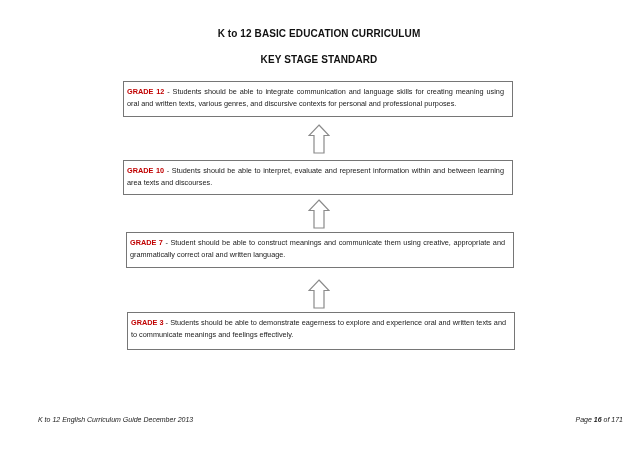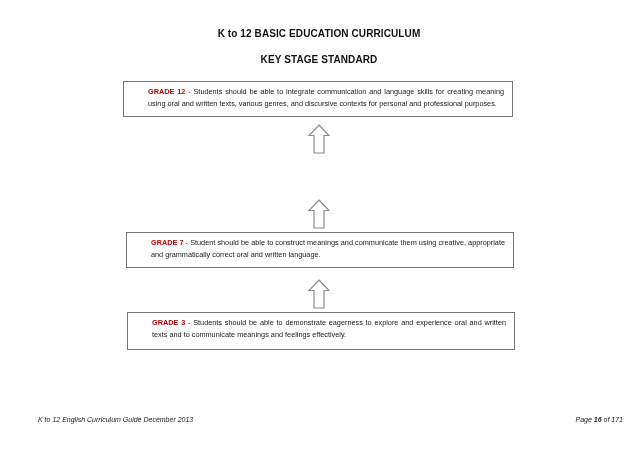--- a/index.html
+++ b/index.html
@@ -36,21 +36,21 @@
     font-size: 10px;
     font-weight: bold;
     color: #111111;
     letter-spacing: 0.1px;
   }
   .grade-box {
     position: absolute;
     box-sizing: border-box;
     background: #ffffff;
     border: 1px solid #767676;
-    padding: 4px 8px 4px 24px;
+    padding: 4px 8px 4px 3px;
     font-size: 7.3px;
     line-height: 11.5px;
     text-align: justify;
     color: #1a1a1a;
   }
   .grade-box .grade-label {
     color: #C00000;
     font-weight: bold;
   }
   .box-1 { left: 123px; top: 81px;  width: 390px; min-height: 36px; }
@@ -93,20 +93,21 @@
 
   <div class="doc-title">K to 12 BASIC EDUCATION CURRICULUM</div>
   <div class="doc-subtitle">KEY STAGE STANDARD</div>
 
   <div class="grade-box box-1"><span class="grade-label">GRADE 12</span><span> - </span><span>Students should be able to integrate communication and language skills for creating meaning using oral and written texts, various genres, and discursive contexts for personal and professional purposes.</span></div>
 
   <svg class="up-arrow arrow-1" viewBox="0 0 22 30" xmlns="http://www.w3.org/2000/svg">
     <path d="M11 1 L21 11.5 L16 11.5 L16 29 L6 29 L6 11.5 L1 11.5 Z" fill="#ffffff" stroke="#8a8a8a" stroke-width="1.2" stroke-linejoin="miter"></path>
   </svg>
 
+  <div class="grade-box box-2"><span class="grade-label">GRADE 10</span><span> - </span><span>Students should be able to interpret, evaluate and represent information within and between learning area texts and discourses.</span></div>
 
   <svg class="up-arrow arrow-2" viewBox="0 0 22 30" xmlns="http://www.w3.org/2000/svg">
     <path d="M11 1 L21 11.5 L16 11.5 L16 29 L6 29 L6 11.5 L1 11.5 Z" fill="#ffffff" stroke="#8a8a8a" stroke-width="1.2" stroke-linejoin="miter"></path>
   </svg>
 
   <div class="grade-box box-3"><span class="grade-label">GRADE 7</span><span> - </span><span>Student should be able to construct meanings and communicate them using creative, appropriate and grammatically correct oral and written language.</span></div>
 
   <svg class="up-arrow arrow-3" viewBox="0 0 22 30" xmlns="http://www.w3.org/2000/svg">
     <path d="M11 1 L21 11.5 L16 11.5 L16 29 L6 29 L6 11.5 L1 11.5 Z" fill="#ffffff" stroke="#8a8a8a" stroke-width="1.2" stroke-linejoin="miter"></path>
   </svg>

